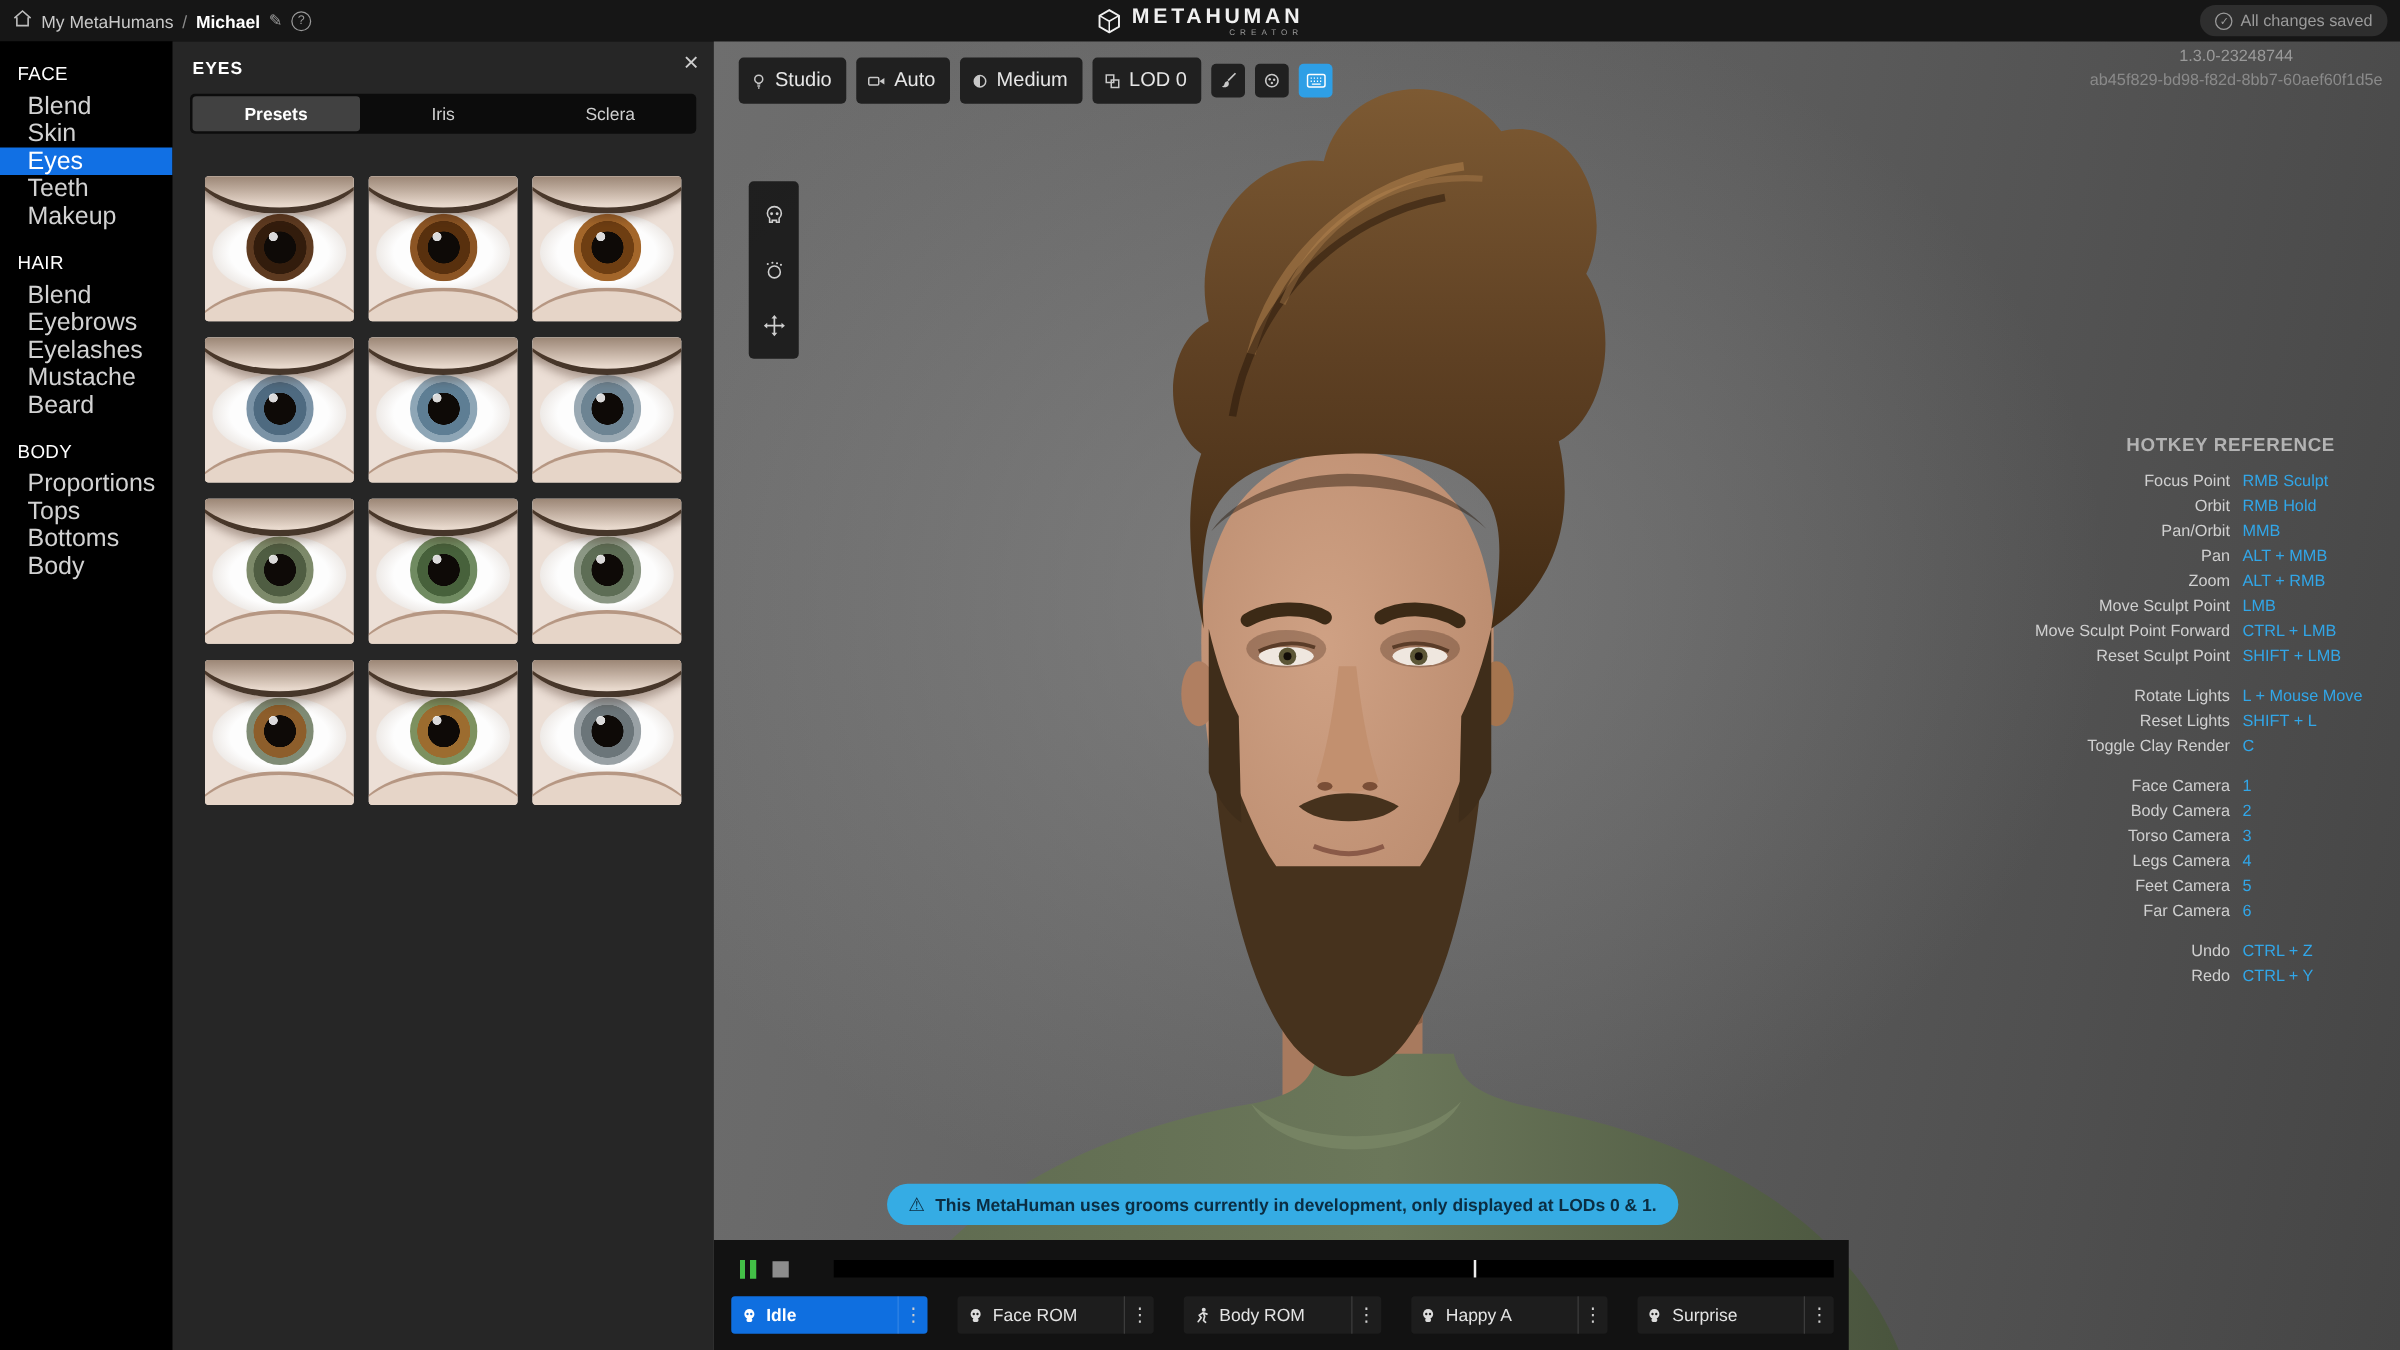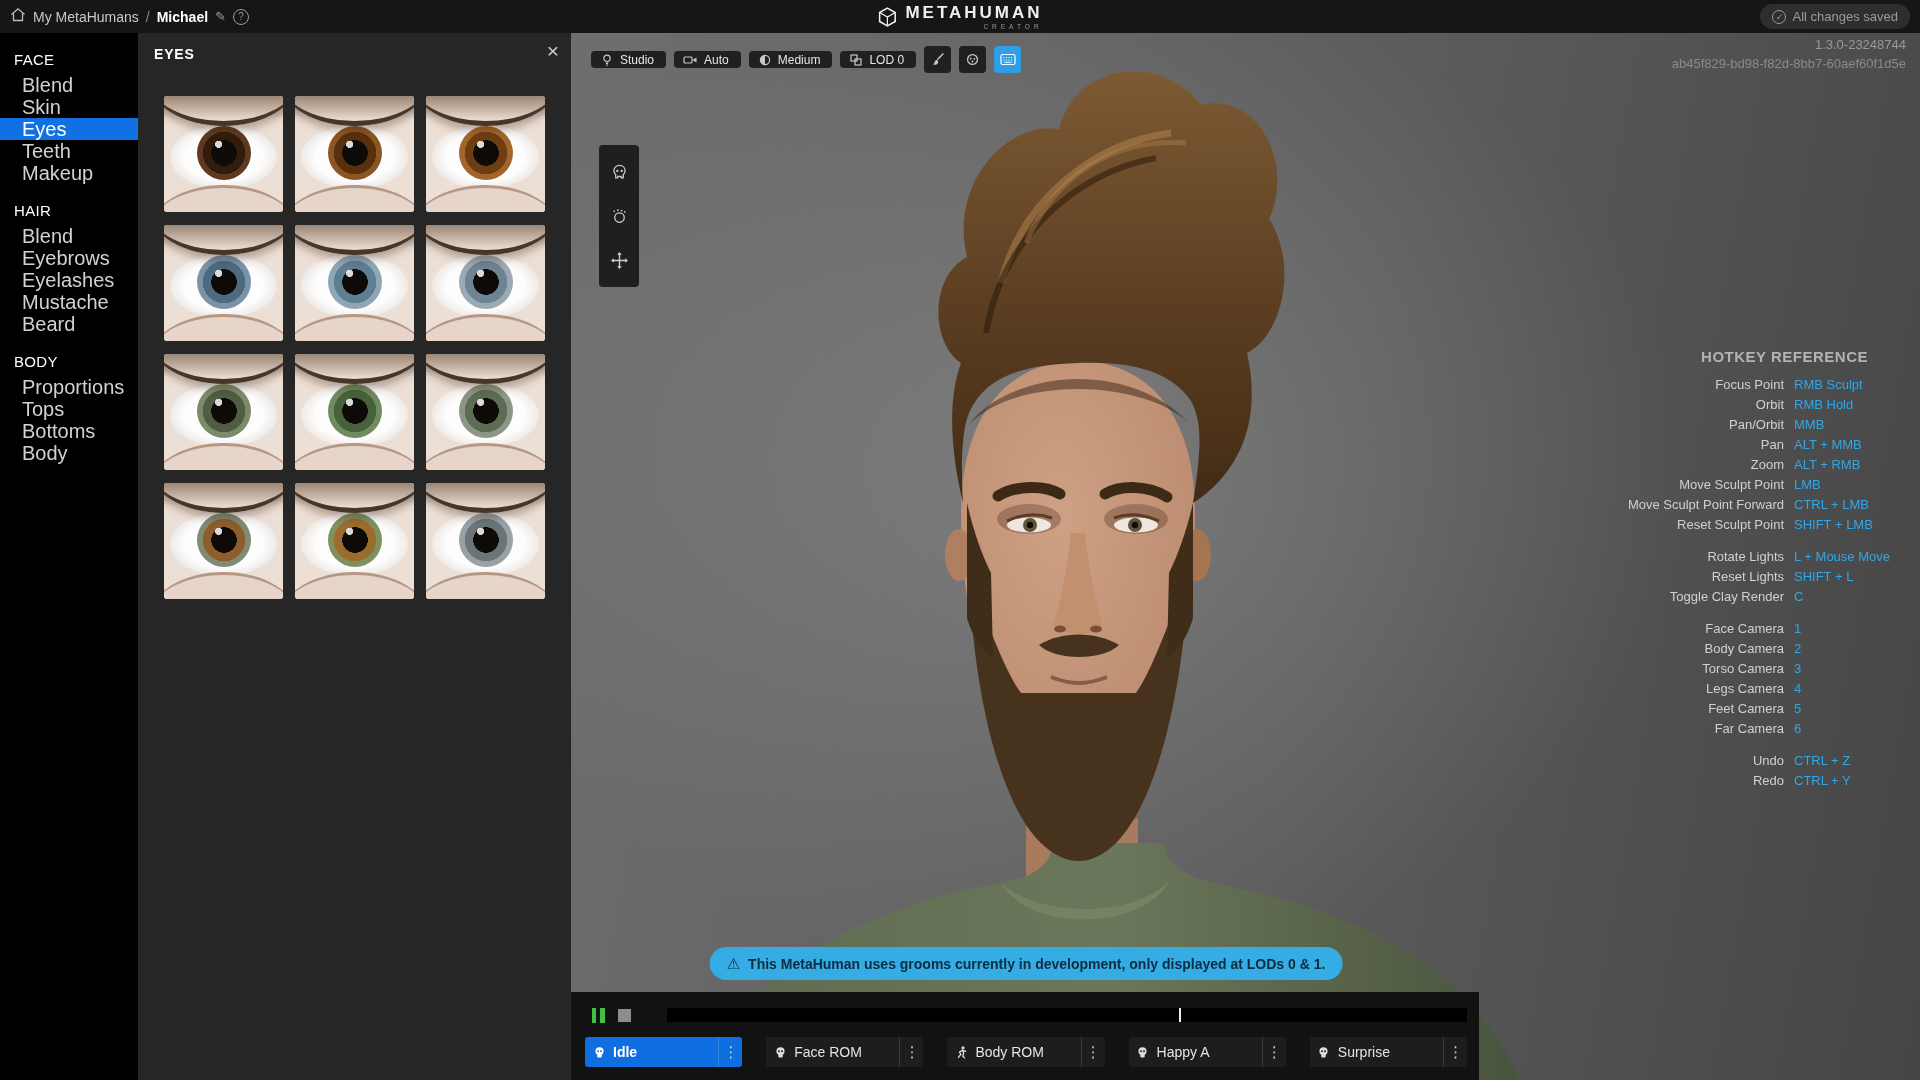--- a/index.html
+++ b/index.html
@@ -49,28 +49,28 @@
   .eye-brow { position:absolute; top:0; left:0; right:0; height:20%; background:linear-gradient(180deg, rgba(88,62,42,.5), rgba(88,62,42,0)); }
 
   
   .viewport { flex:1; position:relative; overflow:hidden;
     background:
       radial-gradient(ellipse 900px 720px at 36% 42%, rgba(145,145,145,.55), rgba(145,145,145,0) 70%),
       linear-gradient(100deg, #6e6e6e, #5c5c5c 55%, #454545 100%); }
   .character { position:absolute; left:0; top:0; }
 
   .vp-toolbar { position:absolute; left:20px; top:13px; display:flex; gap:8px; align-items:center; }
-  .vp-pill { height:17px; background:rgba(22,22,22,.88); border-radius:4px; display:flex; align-items:center; gap:6px; padding:0 12px 0 9px; color:#e6e6e6; font-size:12px; cursor:pointer; }
+  .vp-pill { height:37px; background:rgba(22,22,22,.88); border-radius:4px; display:flex; align-items:center; gap:6px; padding:0 12px 0 9px; color:#e6e6e6; font-size:16px; cursor:pointer; }
   .vp-iconbtn { width:27px; height:27px; background:rgba(22,22,22,.88); border-radius:4px; display:flex; align-items:center; justify-content:center; cursor:pointer; }
   .vp-iconbtn.blue { background:#2e9fe6; }
 
   .tool-rail { position:absolute; left:28px; top:112px; width:40px; background:rgba(24,24,24,.92); border-radius:4px; padding:5px 0; display:flex; flex-direction:column; }
   .rail-btn { width:40px; height:44px; display:flex; align-items:center; justify-content:center; cursor:pointer; }
 
-  .vp-version { position:absolute; right:14px; top:2px; text-align:right; line-height:19px; }
+  .vp-version { position:absolute; right:14px; top:2px; text-align:center; line-height:19px; }
   .ver-line1 { color:#9a9a9a; font-size:13px; }
   .ver-line2 { color:#8a8a8a; font-size:13px; }
 
   .hotkeys { position:absolute; right:14px; top:315px; width:330px; }
   .hk-title { color:#b3b3b3; font-size:15px; font-weight:700; letter-spacing:.5px; text-align:right; padding-right:38px; margin-bottom:10px; }
   .hk-group { margin-bottom:12px; }
   .hk-row { display:grid; grid-template-columns:1fr 112px; column-gap:10px; line-height:20px; }
   .hk-label { color:#d0d0d0; font-size:13px; text-align:right; }
   .hk-value { color:#31a6e8; font-size:13px; text-align:left; }
 
@@ -195,20 +195,25 @@
 
           <div class="side-item">
             <span>Body</span>
           </div>
         </div>
     </nav>
 
     <aside class="panel">
       <div class="panel-title">EYES</div>
       <div class="panel-close">×</div>
+      <div class="tabbar">
+        <div class="tab active">Presets</div>
+        <div class="tab">Iris</div>
+        <div class="tab">Sclera</div>
+      </div>
       <div class="preset-grid">
 
           <div class="eye-thumb" style="--iris: #5d3a20; --iris2: #321c0c;">
             <div class="eye-sclera"></div>
             <div class="eye-iris"></div>
             <div class="eye-lid-top"></div>
             <div class="eye-lid-bottom"></div>
             <div class="eye-brow"></div>
           </div>
 

